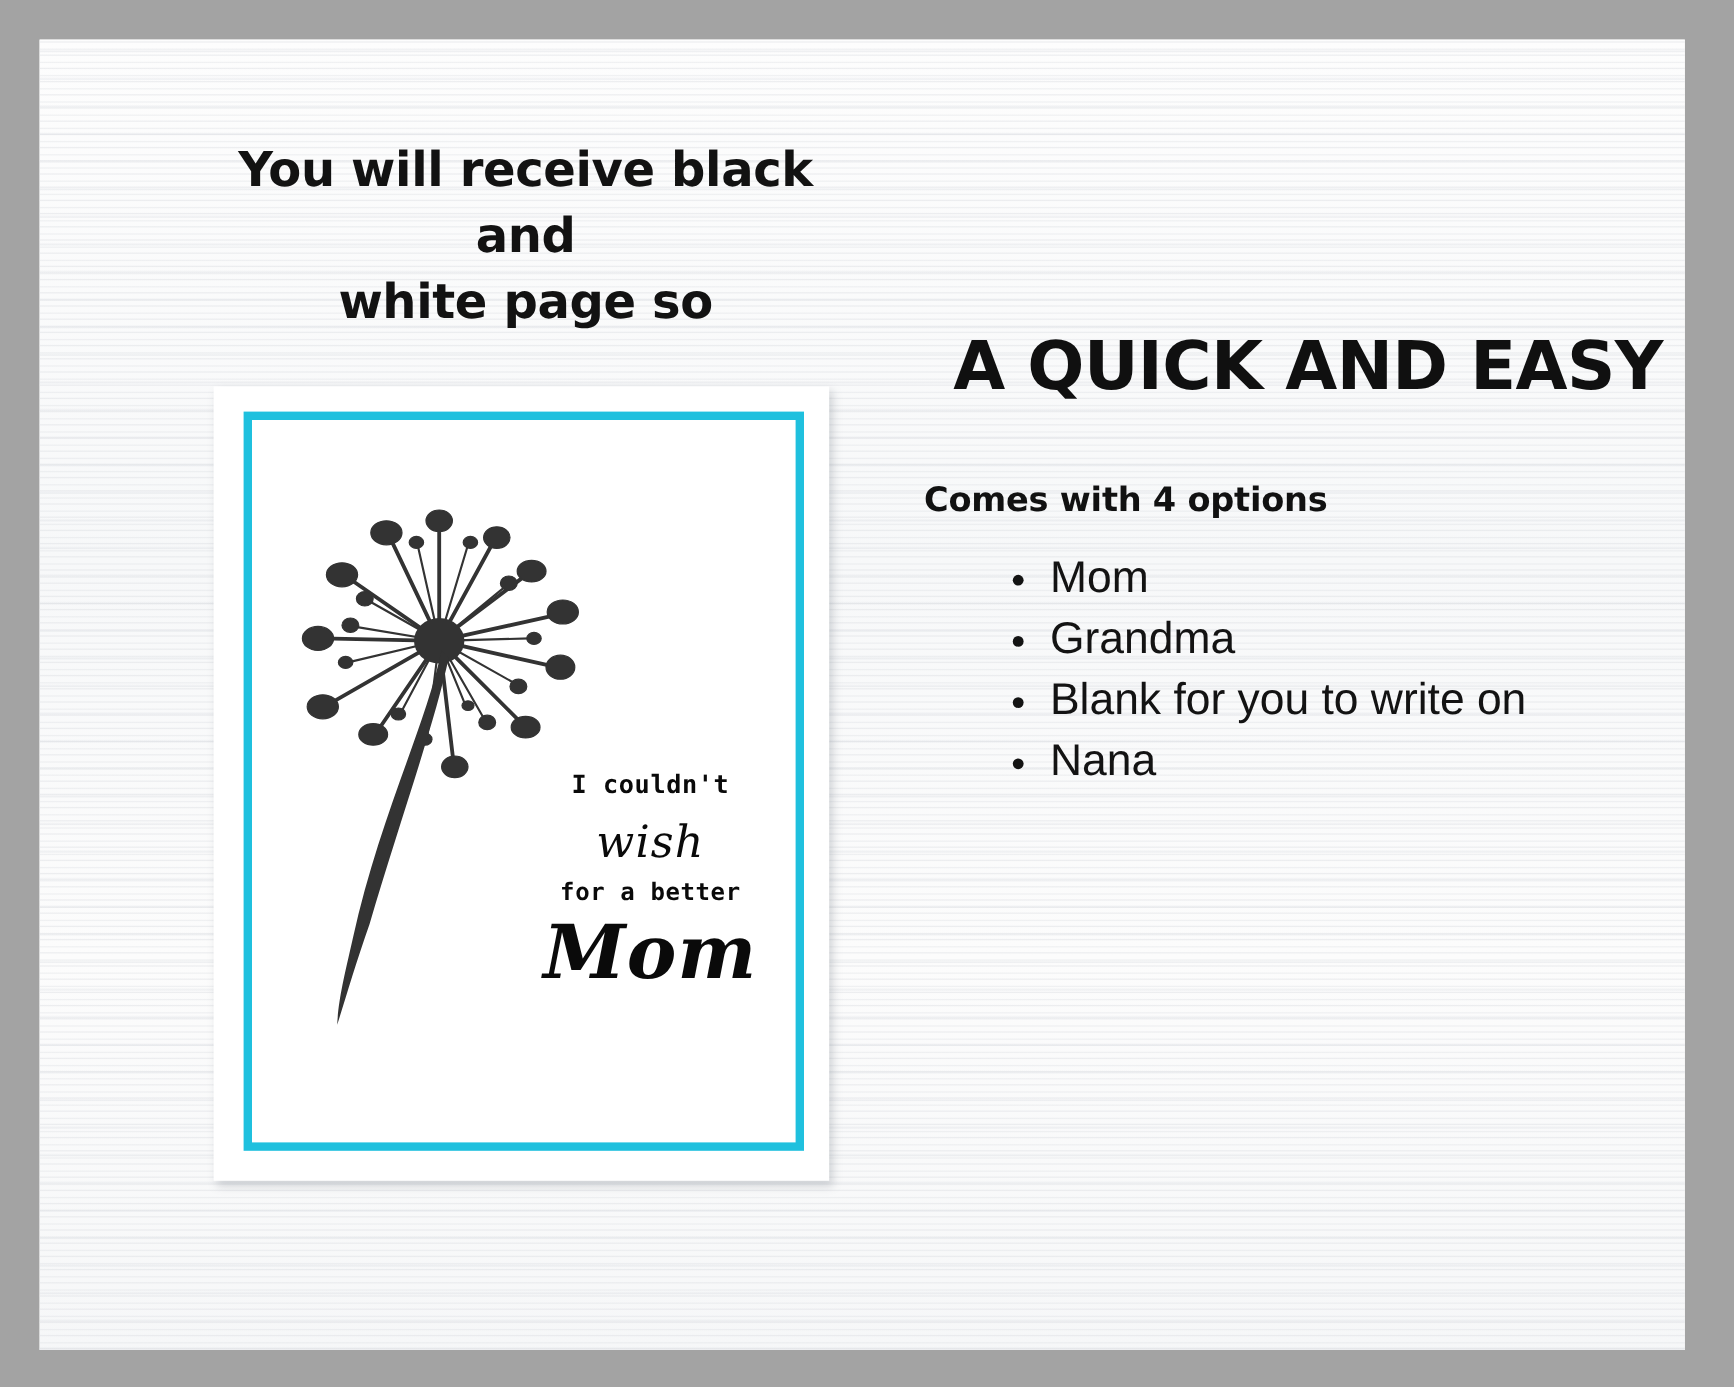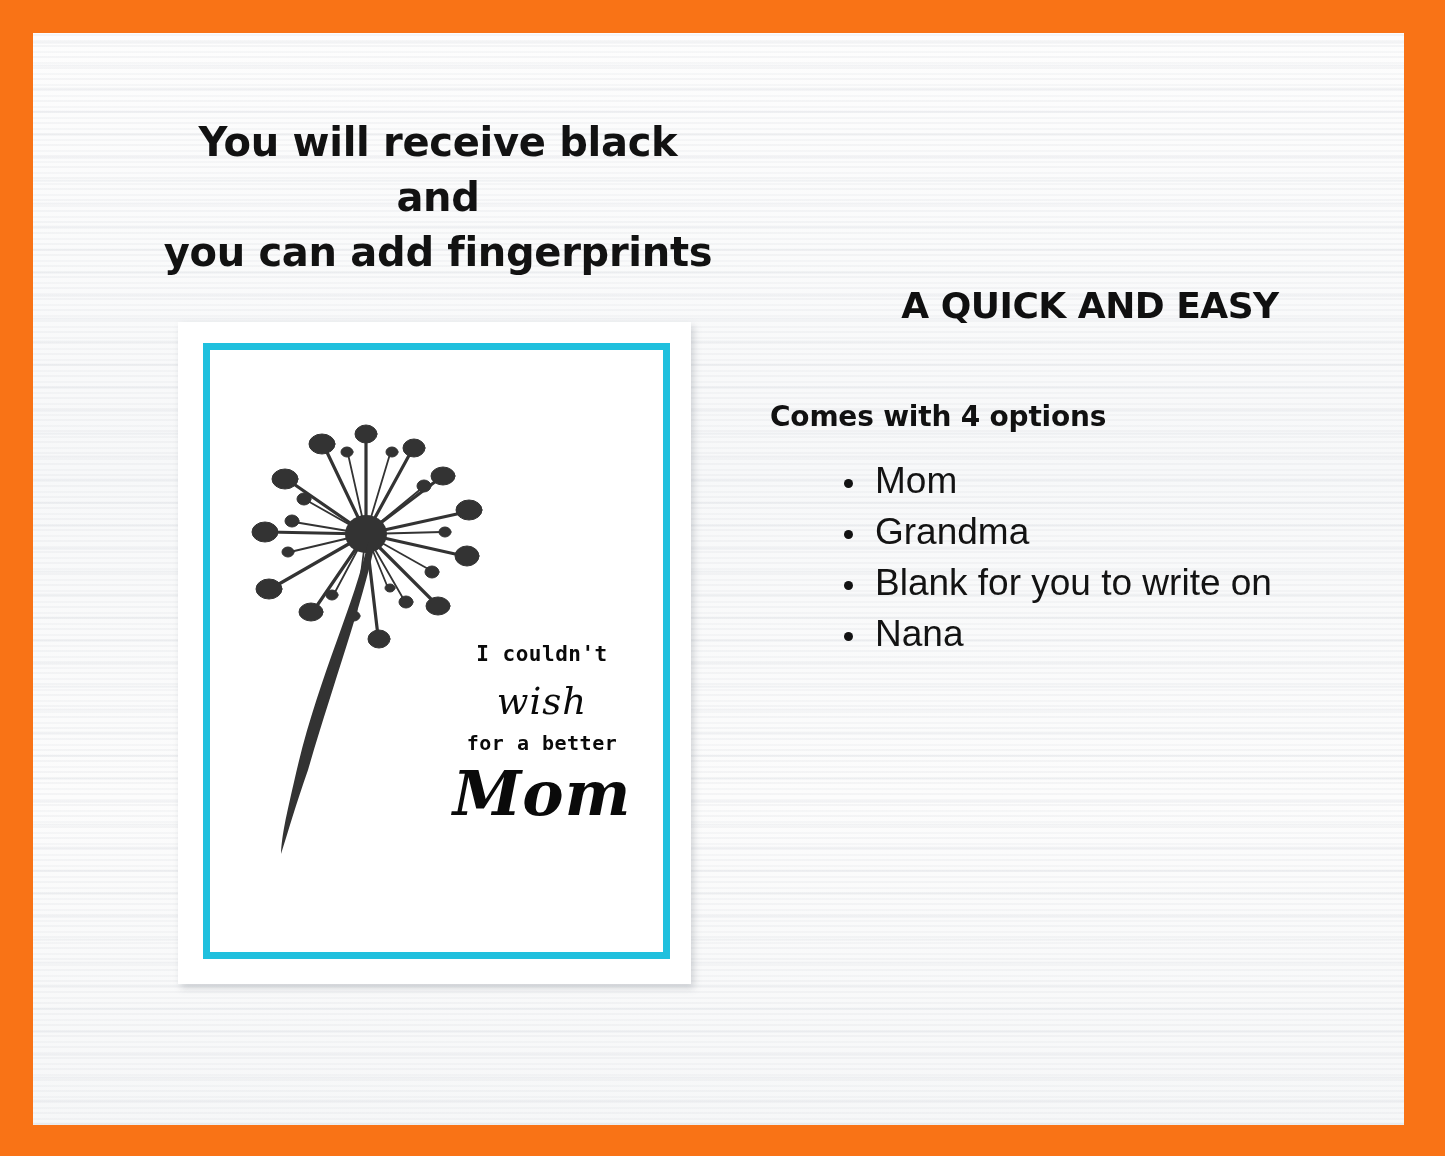--- a/index.html
+++ b/index.html
@@ -10,21 +10,21 @@
     width: 1445px;
     height: 1156px;
     overflow: hidden;
     font-family: "Liberation Sans", sans-serif;
   }
 
   #canvas {
     position: relative;
     width: 1445px;
     height: 1156px;
-    background: #f97316;
+    background: #a3a3a3;
     box-sizing: border-box;
   }
 
   
   #panel {
     position: absolute;
     left: 33px;
     top: 33px;
     width: 1371px;
     height: 1092px;
@@ -137,21 +137,21 @@
   #right-col {
     position: absolute;
     left: 737px;
     top: 238px;
     width: 640px;
     color: #101010;
   }
   #right-title {
     font-family: "DejaVu Sans", sans-serif;
     font-weight: bold;
-    font-size: 36px;
+    font-size: 56px;
     line-height: 69px;
     text-align: center;
     letter-spacing: -0.5px;
     margin: 0 0 24px 0;
   }
   #right-title .tl { display: block; }
 
   ul.feat {
     list-style: none;
     margin: 0;
@@ -190,21 +190,21 @@
 </style>
 </head>
 <body>
 
 <div id="canvas">
 
   <div id="panel">
 
     <div id="left-heading">
       <span class="hl">You will receive black and</span>
-      <span class="hl">you can add fingerprints</span>
+      <span class="hl">white page so</span>
     </div>
 
     <div id="card">
       <div id="card-inner-border"></div>
 
       <svg id="dandelion" viewBox="0 0 300 470">
         <g stroke="#333333" fill="#333333" stroke-linecap="round">
 
           <g stroke-width="3.2">
             <line x1="150" y1="142" x2="150" y2="44"></line>

